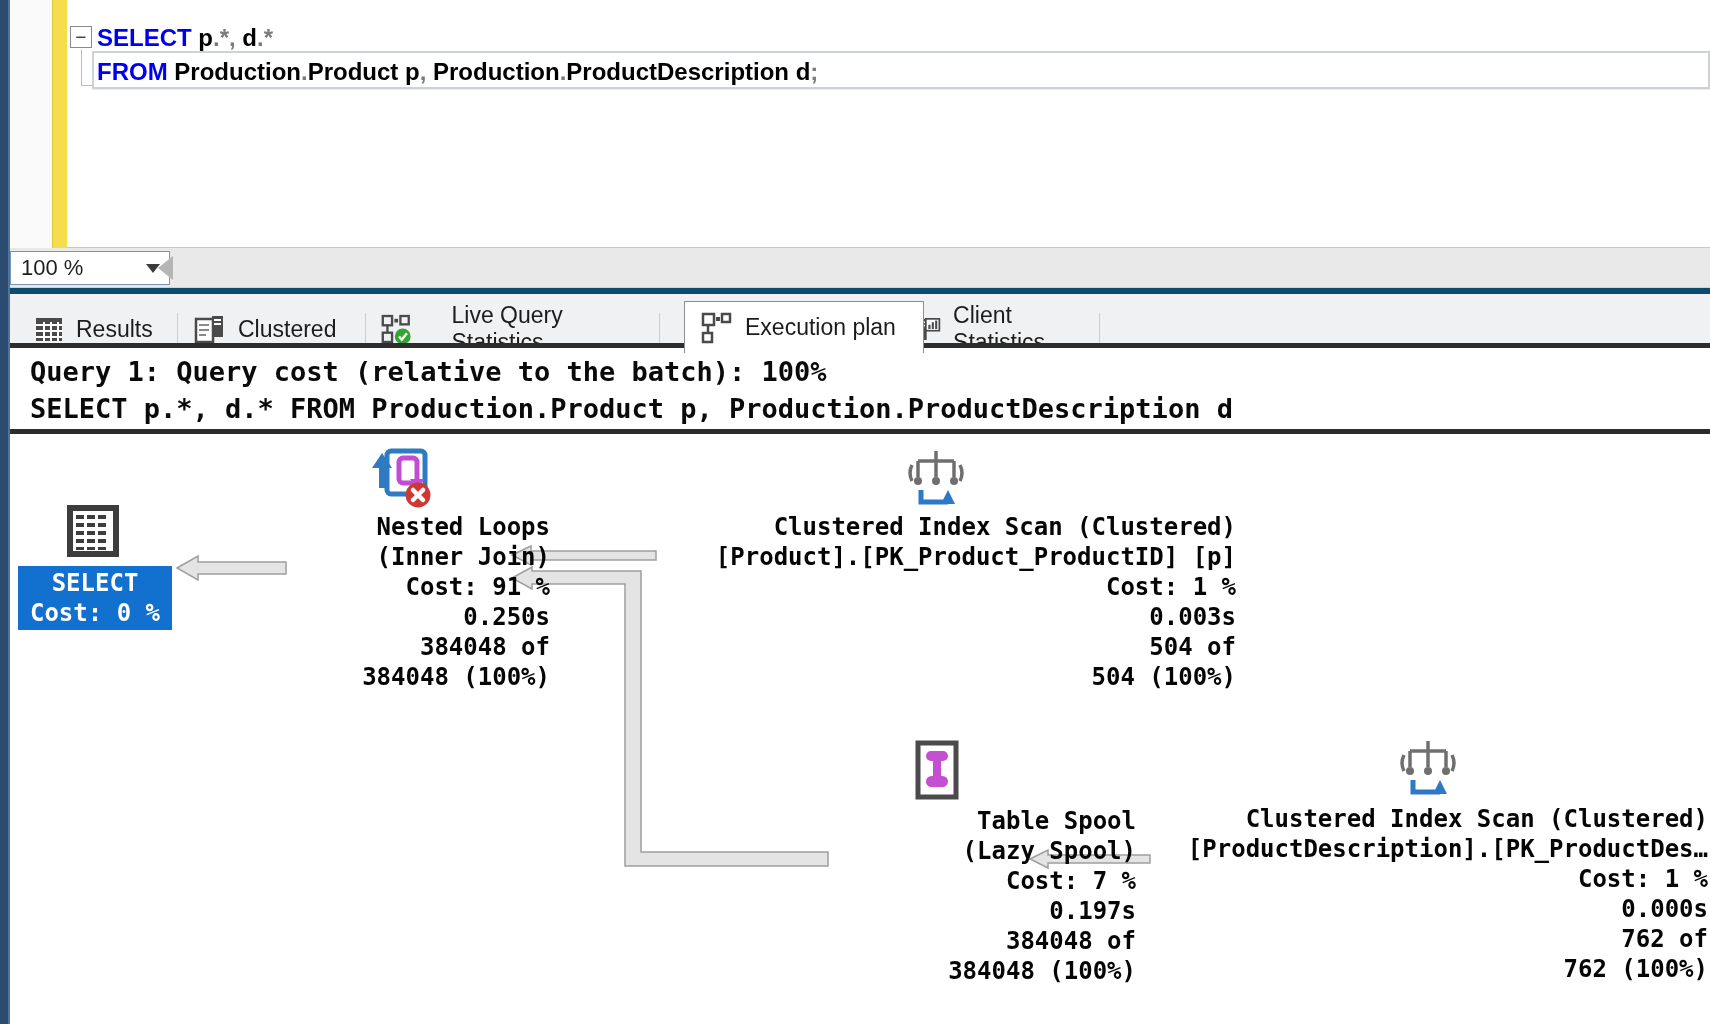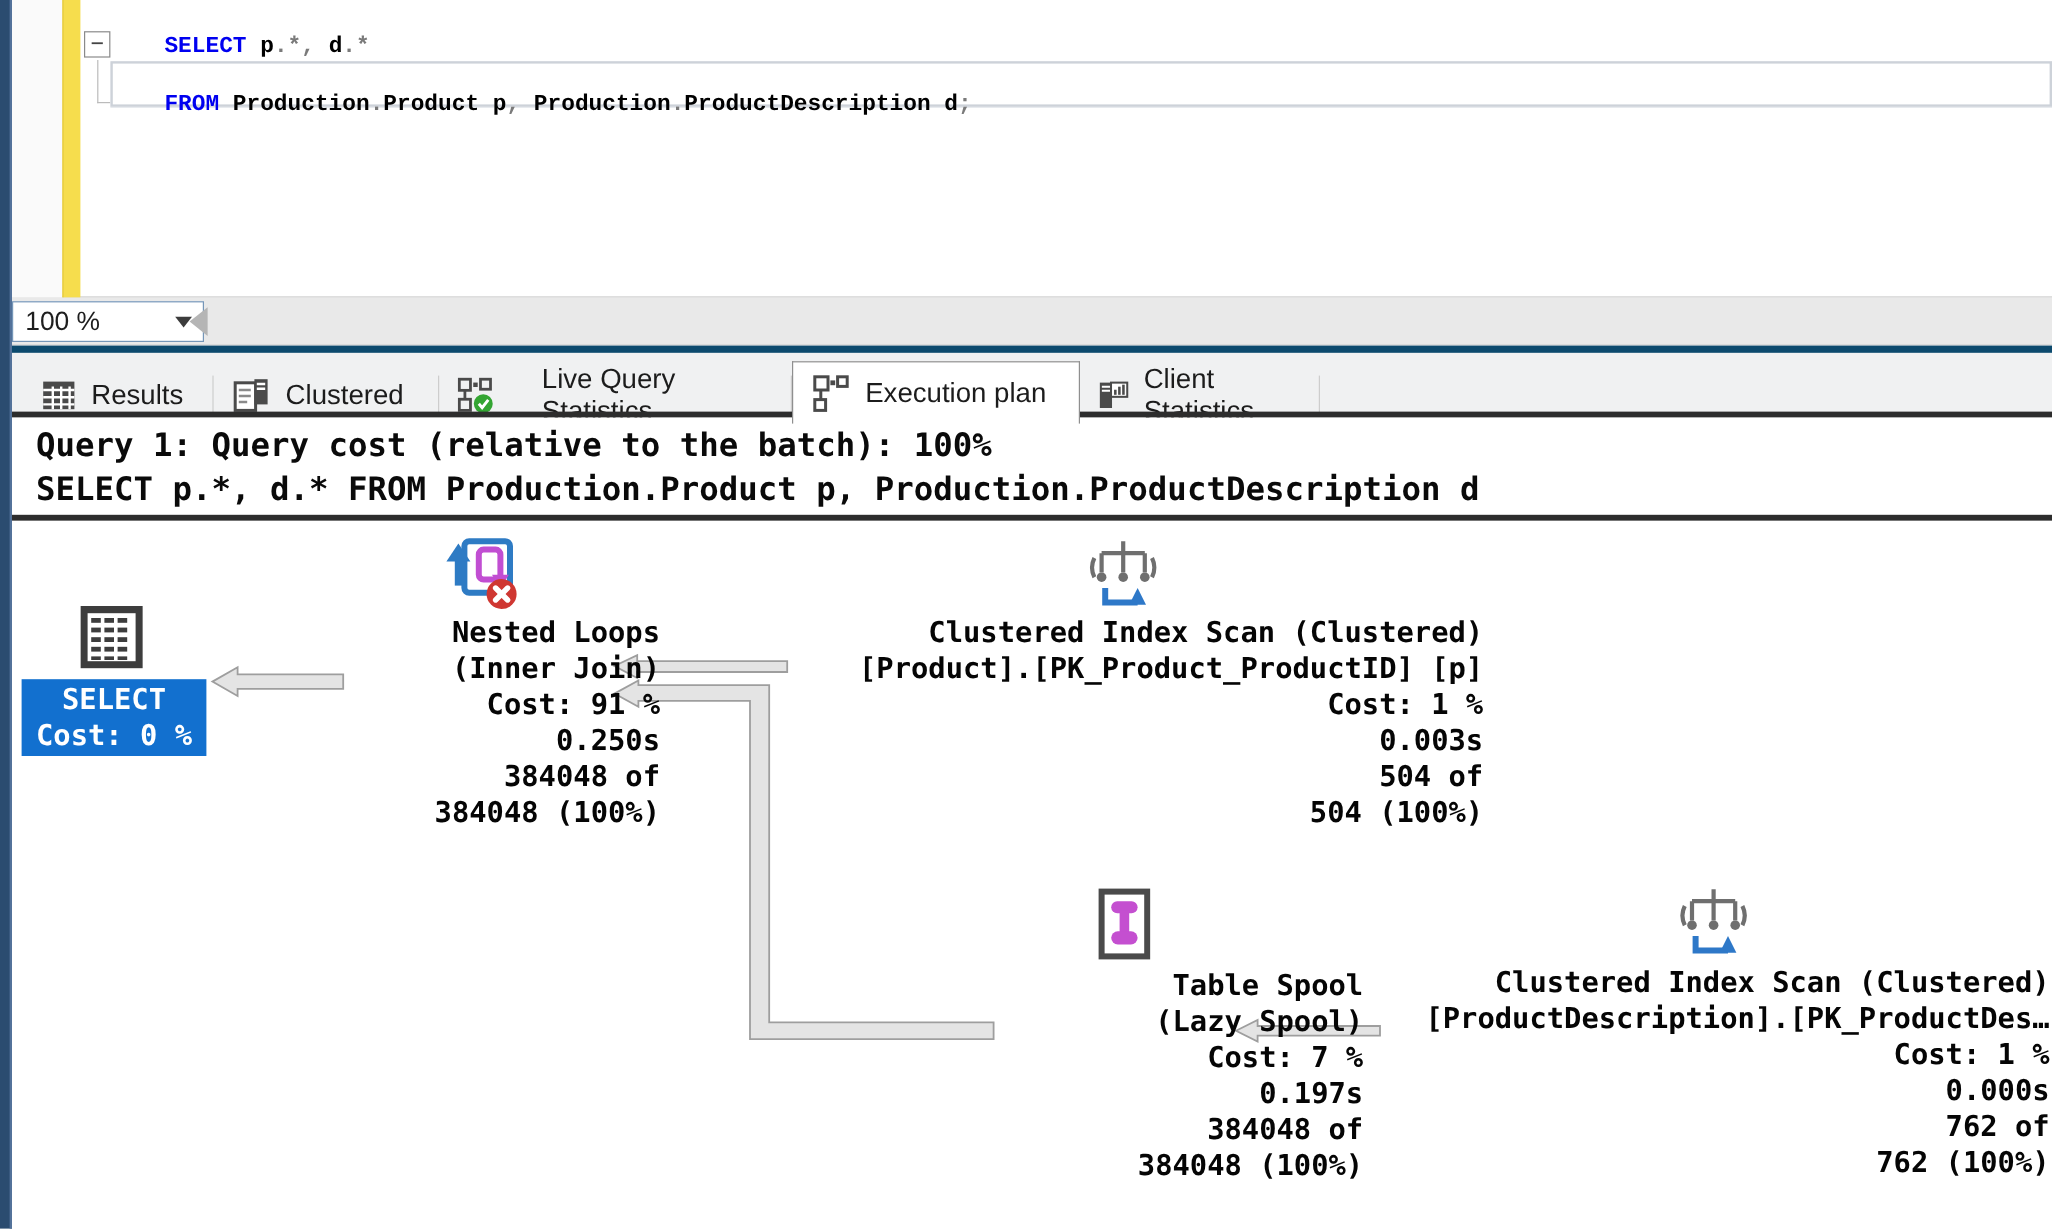--- a/index.html
+++ b/index.html
@@ -17,51 +17,51 @@
   .abs{position:absolute;}
 
   
   .navy-strip{left:0;top:0;width:10px;height:1024px;background:var(--window-edge-navy);
               border-right:2px solid #53729a;}
 
   
   .editor{left:10px;top:0;right:0;height:248px;background:#fff;border-bottom:1px solid #c8c8c8;}
   .gutter{position:absolute;left:0;top:0;width:42px;height:248px;background:#fafafa;}
   .change-bar{position:absolute;left:42px;top:0;width:15px;height:248px;background:var(--change-bar-yellow);border-left:1px solid #e3c93e;}
-  .code{font-family:Liberation Mono, monospace;font-size:19px;font-weight:600;white-space:pre;line-height:34px;margin-left:40px;}
+  .code{font-family:Liberation Sans, sans-serif;font-size:24px;font-weight:600;white-space:pre;line-height:34px;}
   .tok-kw{color:var(--keyword-blue);}
   .tok-id{color:#000;}
   .tok-op{color:#7a7a7a;}
   .collapse-box{position:absolute;left:60px;top:26px;width:22px;height:22px;background:#fff;
                 border:1px solid #8a8a8a;color:#444;font-size:18px;line-height:19px;text-align:center;
                 font-family:"DejaVu Sans Mono",monospace;}
   .guide{position:absolute;left:71px;top:50px;width:12px;height:36px;
          border-left:1px solid #bbb;border-bottom:1px solid #bbb;}
   .stmt-box{position:absolute;left:82px;top:51px;right:0;height:38px;background:#fff;
             border:2px solid #cdd2d9;box-shadow:0 1px 0 #e7eaee;}
   .code-line1{position:absolute;left:87px;top:21px;}
-  .code-line2{position:absolute;left:87px;top:70px;}
+  .code-line2{position:absolute;left:87px;top:55px;}
 
   
   .zoom-bar{left:10px;top:248px;right:0;height:40px;background:#e9e9e9;border-bottom:1px solid #d2d2d2;}
   .zoom-combo{position:absolute;left:0;top:3px;width:160px;height:34px;background:#fff;
               border:1px solid #7596b8;display:flex;align-items:center;cursor:default;}
   .zoom-combo .val{flex:1;padding-left:10px;font-size:22px;color:#1e1e1e;}
   .caret{width:0;height:0;border-left:7px solid transparent;border-right:7px solid transparent;
          border-top:9px solid #3c3c3c;margin-right:9px;}
   .hscroll-left{position:absolute;left:148px;top:8px;width:0;height:0;
                 border-top:12px solid transparent;border-bottom:12px solid transparent;
                 border-right:15px solid #b5b5b5;}
 
   
   .tabstrip{left:10px;top:288px;right:0;height:55px;background:#f0f1f2;border-top:6px solid #0c4a6e;}
   .tab{position:absolute;top:15px;height:40px;display:flex;align-items:center;gap:12px;
        padding:0 14px;color:#1c1c1c;font-size:23px;cursor:default;}
   .tab .sep{position:absolute;right:0;top:4px;bottom:4px;width:1px;background:#cdcdcd;}
-  .tab-selected{top:7px;height:52px;background:#fff;border:1px solid #8f8f8f;border-bottom:none;z-index:2;}
+  .tab-selected{top:7px;height:52px;background:#fff;border:1px solid #8f8f8f;border-bottom:none;z-index:2;margin-left:24px;}
   .rule{left:10px;right:0;height:5px;background:#2d2d2d;}
   .rule-a{top:343px;}
   .rule-b{top:429px;}
 
   
   .plan-header{left:10px;top:348px;right:0;height:81px;background:#fff;
                font-family:"DejaVu Sans Mono",monospace;font-weight:bold;font-size:27px;color:#0a0a0a;padding-left:34px;}
   .ph1{position:absolute;left:20px;top:8px;white-space:pre;}
   .ph2{position:absolute;left:20px;top:45px;white-space:pre;}
 

